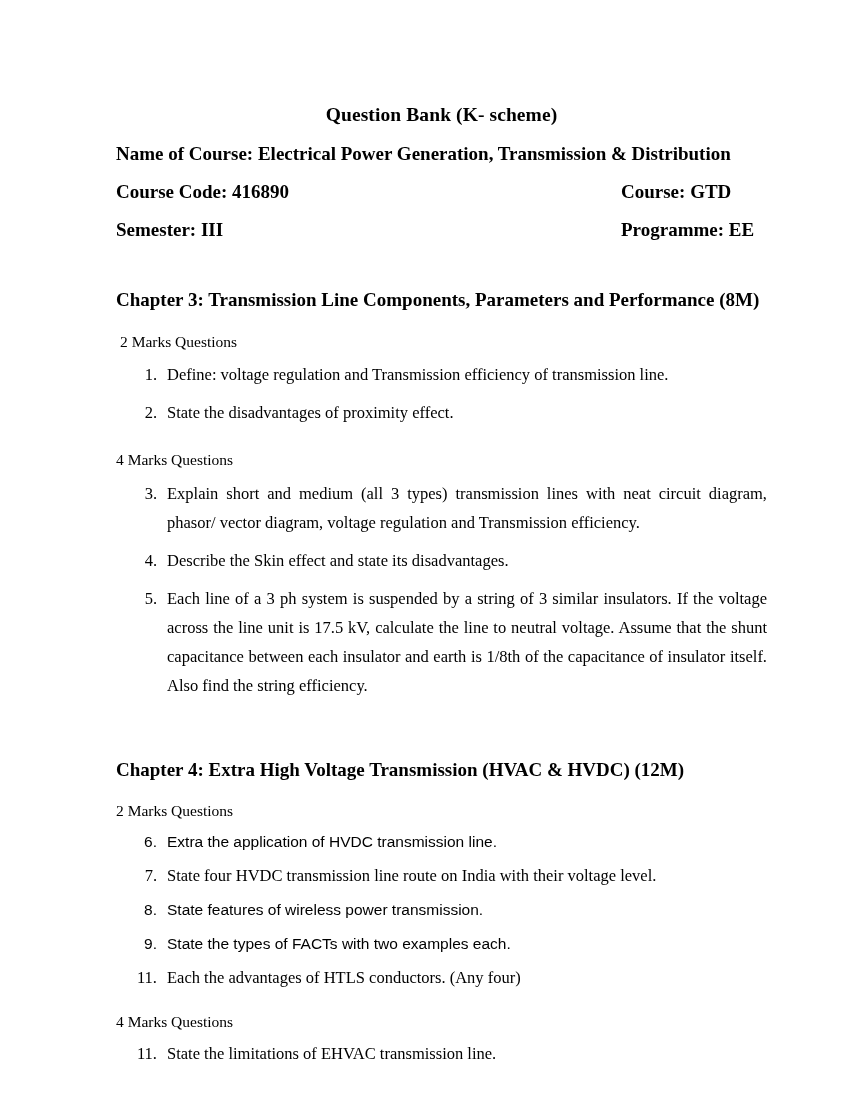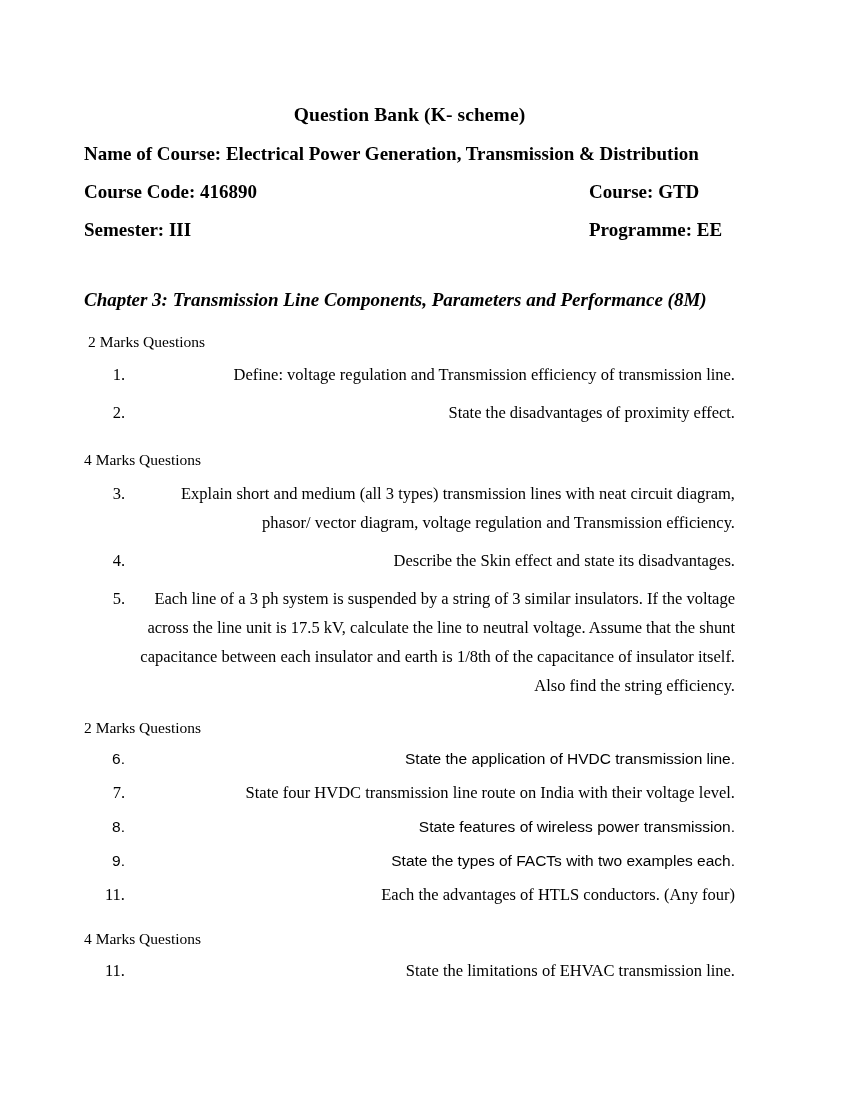--- a/index.html
+++ b/index.html
@@ -12,21 +12,21 @@
     height: 1100px;
     position: relative;
     overflow: hidden;
     font-family: "Liberation Serif", "DejaVu Serif", serif;
     color: #000000;
     -webkit-font-smoothing: antialiased;
   }
 
   .page {
     position: absolute;
-    left: 84px;
+    left: 116px;
     top: 0;
     width: 651px;
     height: 1100px;
   }
 
   
   .doc-title {
     text-align: center;
     font-weight: bold;
     font-size: 19.5px;
@@ -51,21 +51,20 @@
   }
 
   
   .chapter-heading {
     font-weight: bold;
     font-size: 19px;
     line-height: 26px;
     text-align: justify;
     text-justify: inter-word;
     margin-top: 48px;
-    font-style: italic;
   }
   .chapter-heading.nojustify {
     text-align: left;
   }
   #chapter4-heading {
     margin-top: 57px;
   }
 
   
   .marks-heading {
@@ -101,21 +100,20 @@
     position: absolute;
     left: 0;
     top: 0;
     width: 41px;
     text-align: right;
     font-size: 16.5px;
     line-height: 29px;
   }
   .qitem .qtext {
     display: block;
-    text-align: right;
   }
   
   .qitem.single { text-align: left; }
 
   
   .qitem.sans,
   .qitem.sans .qnum {
     font-family: "Liberation Sans", "DejaVu Sans", sans-serif;
     font-size: 15.5px;
   }
@@ -172,27 +170,28 @@
     <li class="qitem single">
       <span class="qnum">4.</span>
       <span class="qtext">Describe the Skin effect and state its disadvantages.</span>
     </li>
     <li class="qitem">
       <span class="qnum">5.</span>
       <span class="qtext">Each line of a 3 ph system is suspended by a string of 3 similar insulators. If the voltage across the line unit is 17.5 kV, calculate the line to neutral voltage. Assume that the shunt capacitance between each insulator and earth is 1/8th of the capacitance of insulator itself. Also find the string efficiency.</span>
     </li>
   </ol>
 
+  <div class="chapter-heading nojustify" id="chapter4-heading">Chapter 4: Extra High Voltage Transmission (HVAC &amp; HVDC) (12M)</div>
 
   <div class="marks-heading" id="c4-marks2">2 Marks Questions</div>
 
   <ol class="qlist" id="c4-list2">
     <li class="qitem single sans">
       <span class="qnum">6.</span>
-      <span class="qtext">State the application of HVDC transmission line.</span>
+      <span class="qtext">Extra the application of HVDC transmission line.</span>
     </li>
     <li class="qitem single">
       <span class="qnum">7.</span>
       <span class="qtext">State four HVDC transmission line route on India with their voltage level.</span>
     </li>
     <li class="qitem single sans">
       <span class="qnum">8.</span>
       <span class="qtext">State features of wireless power transmission.</span>
     </li>
     <li class="qitem single sans">

